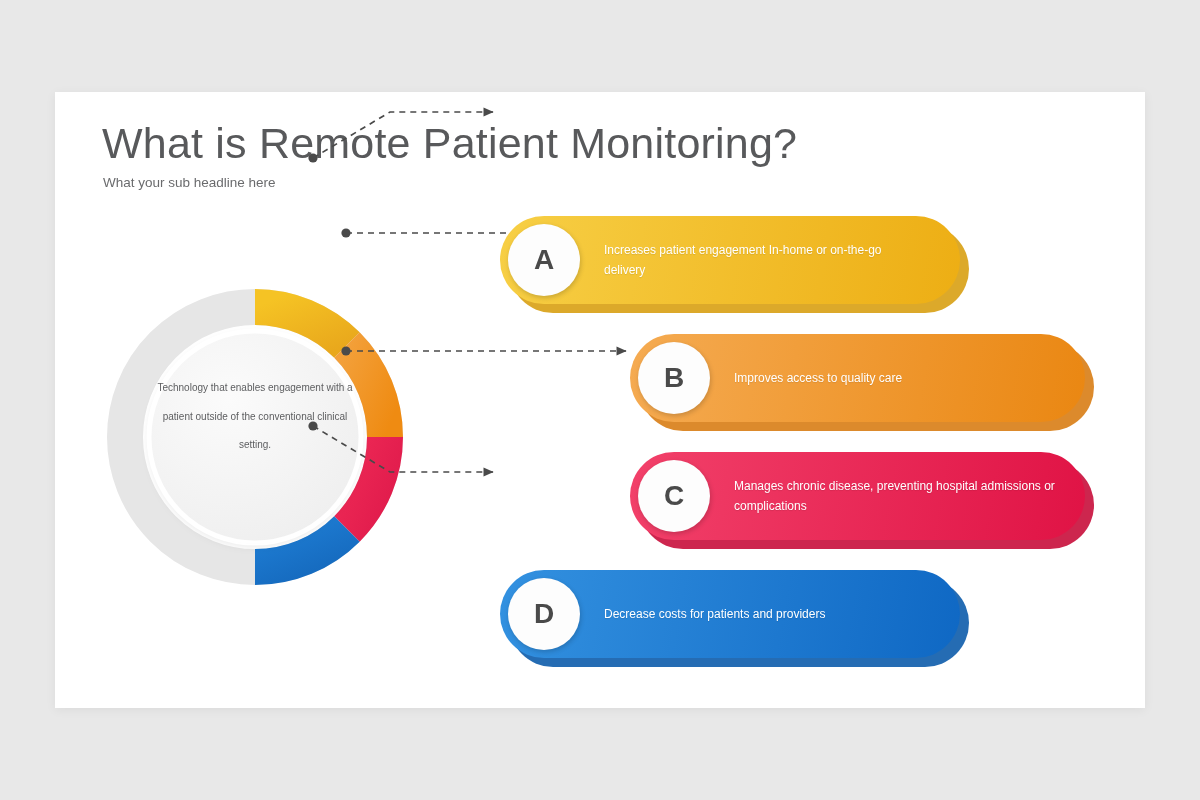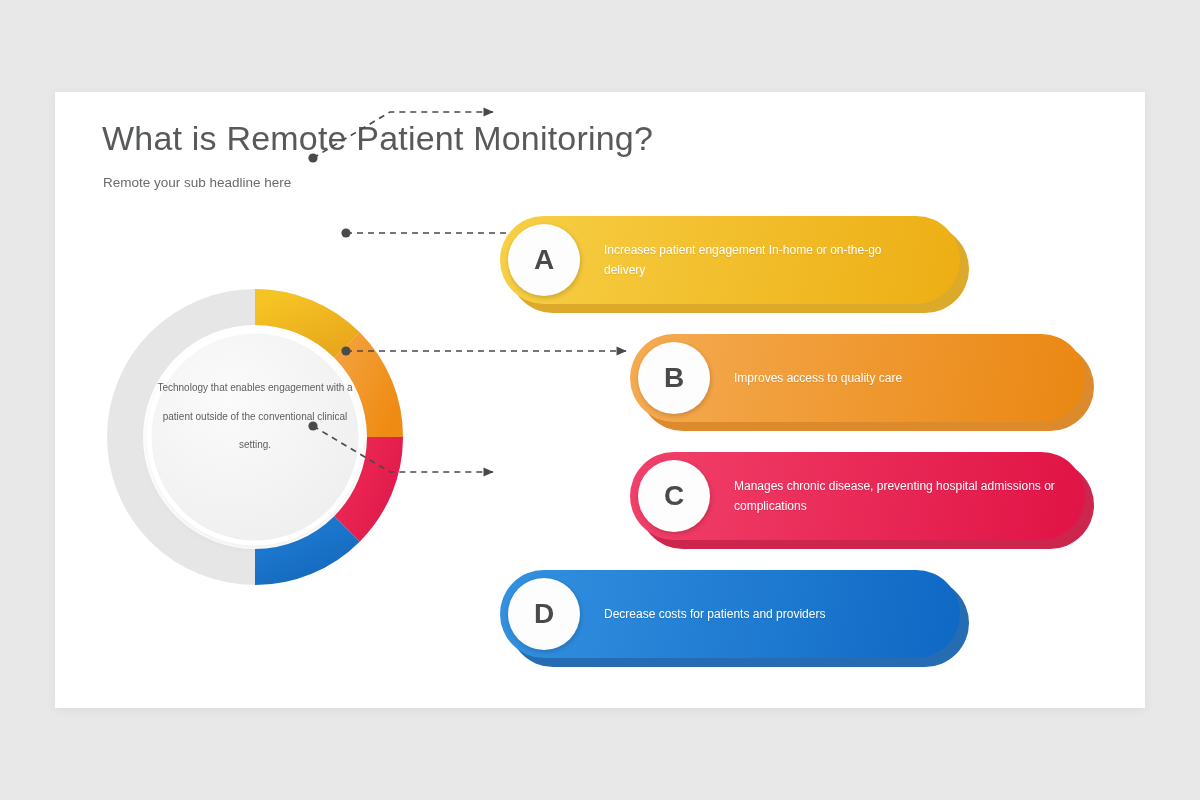--- a/index.html
+++ b/index.html
@@ -26,21 +26,21 @@
     height: 616px;
     background: #ffffff;
     box-shadow: 0 2px 10px rgba(0,0,0,0.06);
   }
 
   
   #title {
     position: absolute;
     left: 47px;
     top: 27px;
-    font-size: 34px;
+    font-size: 43px;
     font-weight: 400;
     color: #58595b;
     letter-spacing: 0.2px;
     white-space: nowrap;
   }
   #subtitle {
     position: absolute;
     left: 48px;
     top: 83px;
     font-size: 13.5px;
@@ -136,21 +136,21 @@
 
   #pill-a .pill-text { width: 320px; }
   #pill-c .pill-text { width: 330px; }
 </style>
 </head>
 <body style="background: rgb(232, 232, 232);">
 
 <div id="slide" style="background: rgb(255, 255, 255);">
 
   <div id="title">What is Remote Patient Monitoring?</div>
-  <div id="subtitle">Remote your sub headline here</div>
+  <div id="subtitle">What your sub headline here</div>
 
   <div id="donut-wrap">
     <svg id="donut-svg" viewBox="0 0 310 310">
       <defs>
         <filter id="ringShadow" x="-30%" y="-30%" width="160%" height="160%">
           <feDropShadow dx="0" dy="3" stdDeviation="4" flood-color="#000000" flood-opacity="0.10"></feDropShadow>
         </filter>
         <radialGradient id="innerDiscGrad" cx="38%" cy="32%" r="78%">
           <stop offset="0%" stop-color="#fbfbfb"></stop>
           <stop offset="100%" stop-color="#eeeeee"></stop>

